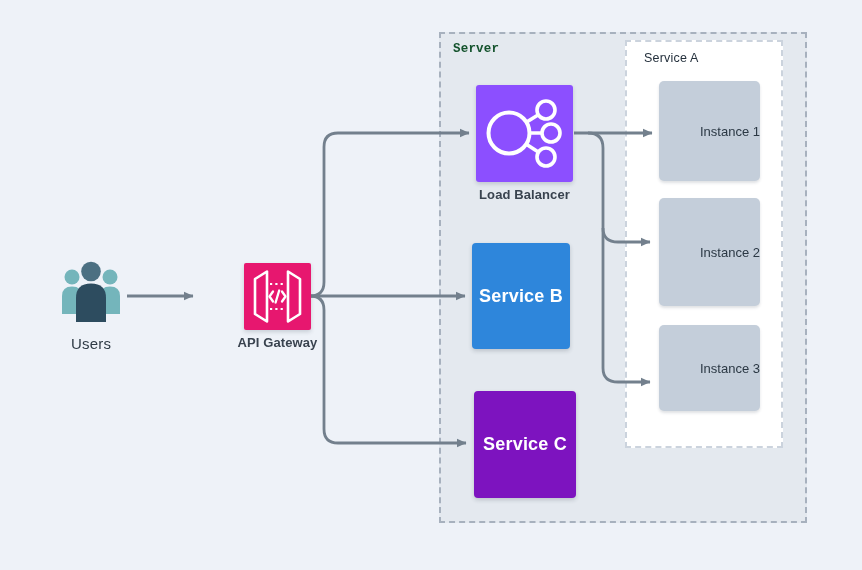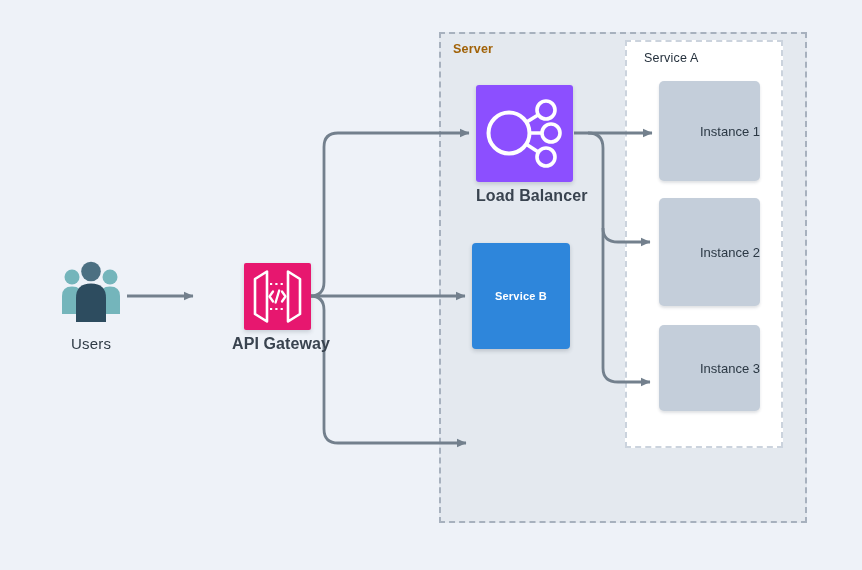--- a/index.html
+++ b/index.html
@@ -11,21 +11,21 @@
   }
   #canvas{position:relative;width:862px;height:570px;background:#EEF2F8;}
 
   
   .server-box{
     position:absolute;left:439px;top:32px;width:368px;height:491px;
     background:#E4E9EF;border:2px dashed #A7B1BE;box-sizing:border-box;
   }
   .server-label{
     position:absolute;left:12px;top:8px;
-    font-size:12.5px;font-weight:700;color:#a16207;letter-spacing:.2px;
+    font-size:12.5px;font-weight:700;color:#14532d;letter-spacing:.2px;font-family:Liberation Mono, monospace;
   }
   .service-a-box{
     position:absolute;left:625px;top:40px;width:158px;height:408px;
     background:#FFFFFF;border:2px dashed #CBD3DD;box-sizing:border-box;
   }
   .service-a-label{
     position:absolute;left:17px;top:9px;
     font-size:12.5px;font-weight:400;color:#25313D;letter-spacing:.2px;
   }
 
@@ -49,39 +49,39 @@
   .users-node{position:absolute;left:56px;top:258px;width:70px;text-align:center;}
   .users-label{margin-top:3px;font-size:15px;color:#2F3B46;letter-spacing:.2px;}
 
   
   .apigw-node{position:absolute;left:198px;top:263px;width:67px;text-align:center;padding-left:46px;}
   .apigw-box{
     width:67px;height:67px;background:#E7176F;border-radius:2px;
     box-shadow:0 2px 4px rgba(30,45,60,.18);
   }
   .small-label{
-    margin-top:5px;font-size:16px;font-weight:700;color:#39434F;
+    margin-top:5px;font-size:13px;font-weight:700;color:#39434F;
     white-space:nowrap;letter-spacing:.1px;
   }
   .apigw-node .small-label{margin-left:-12px;width:91px;}
 
   
   .lb-node{position:absolute;left:476px;top:85px;width:97px;text-align:center;}
   .lb-box{
     width:97px;height:97px;background:#8C4FFF;border-radius:3px;
     box-shadow:0 2px 4px rgba(30,45,60,.18);
   }
 
   
   .service-node{
     position:absolute;border-radius:4px;
     display:flex;align-items:center;justify-content:center;
     box-shadow:0 2px 4px rgba(30,45,60,.20);
   }
-  .service-node span{color:#FFFFFF;font-size:11px;font-weight:700;letter-spacing:.2px;}
+  .service-node span{color:#FFFFFF;font-size:18px;font-weight:700;letter-spacing:.2px;}
   #serviceB{left:472px;top:243px;width:98px;height:106px;background:#2E86DB;}
   #serviceC{left:474px;top:391px;width:102px;height:107px;background:#7D13BF;}
 </style>
 </head>
 <body>
 
 <div id="canvas">
 
   <div class="server-box" style="background-color: rgb(228, 233, 239);">
     <div class="server-label">Server</div>
@@ -165,14 +165,17 @@
         <circle cx="70" cy="72" r="9" fill="#8C4FFF" stroke="#FFFFFF" stroke-width="3.6"></circle>
       </svg>
     </div>
     <div class="small-label">Load Balancer</div>
   </div>
 
   <div class="service-node" id="serviceB" style="background-color: rgb(46, 134, 219);">
     <span>Service B</span>
   </div>
 
+  <div class="service-node" id="serviceC" style="background-color: rgb(125, 19, 191);">
+    <span>Service C</span>
+  </div>
 
 </div>
 
 </body></html>

